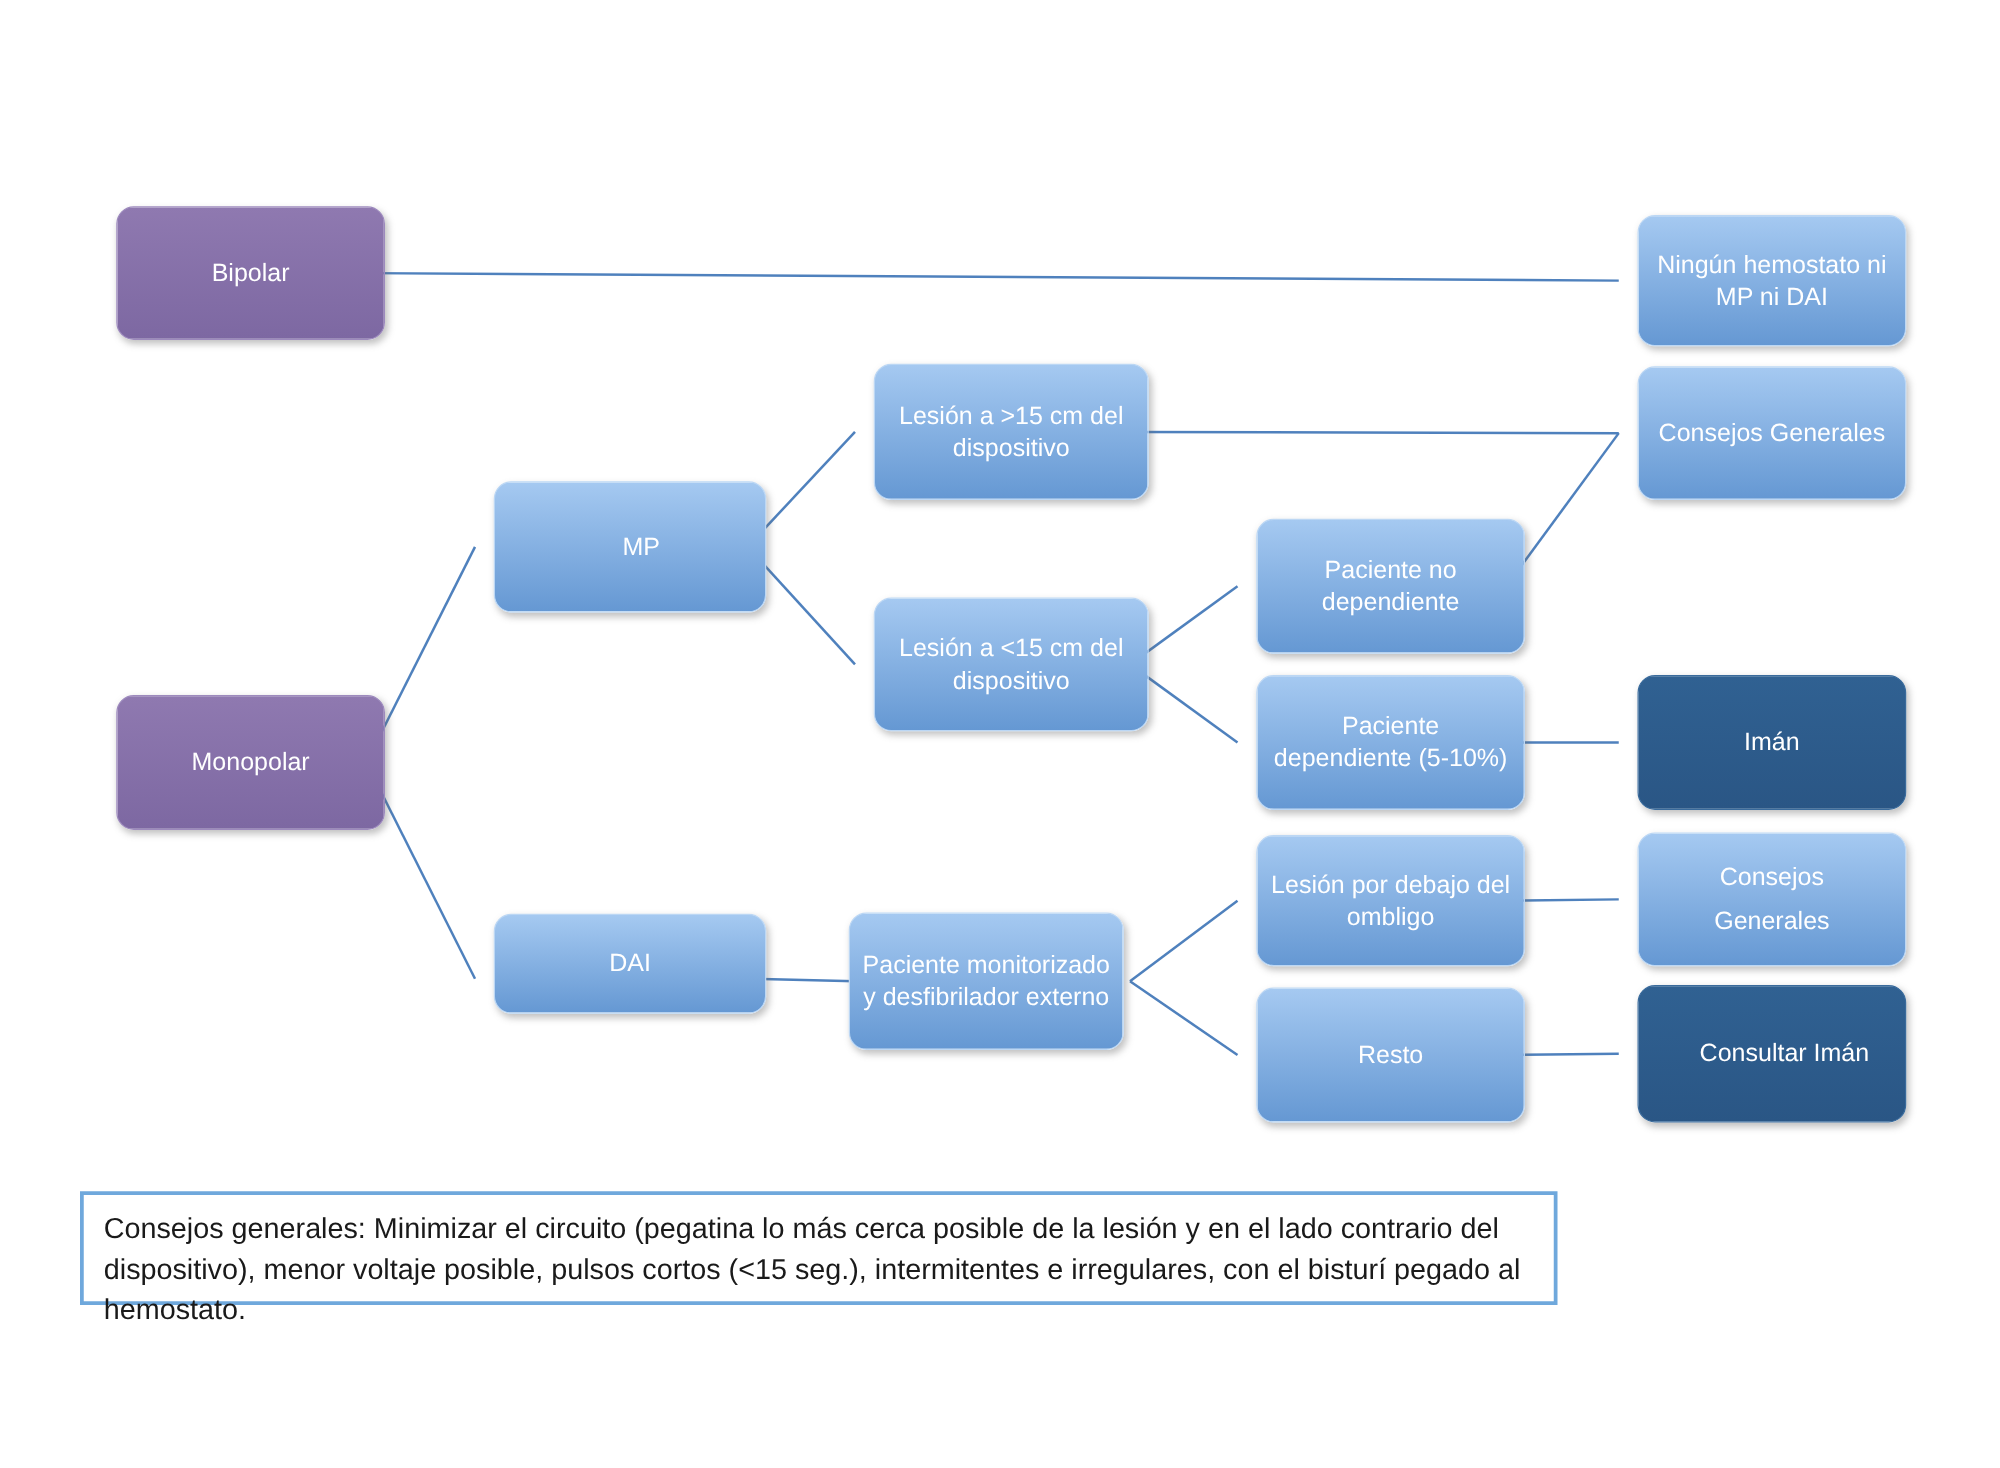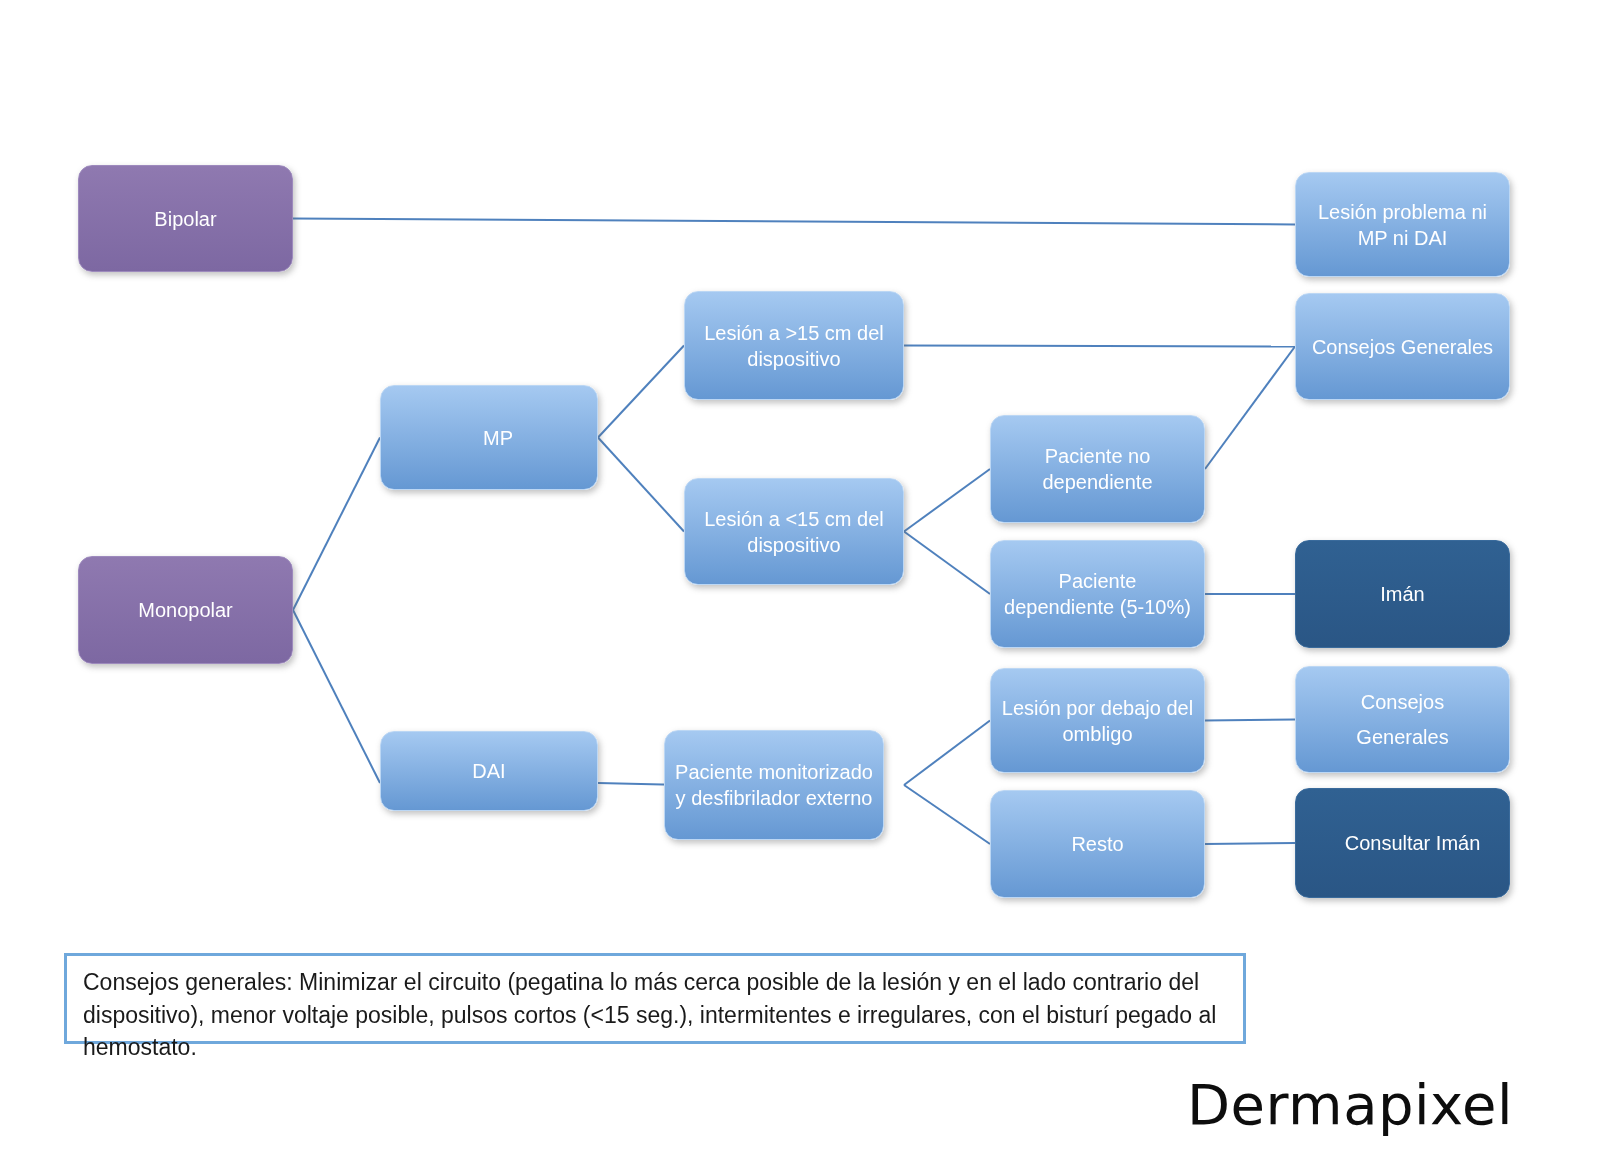--- a/index.html
+++ b/index.html
@@ -30,20 +30,21 @@
     display: flex;
     align-items: center;
     justify-content: center;
     text-align: center;
     color: #ffffff;
     font-size: 20px;
     line-height: 1.3;
     padding: 8px 10px;
     white-space: pre-line;
     box-shadow: 2px 3px 6px rgba(100,100,100,0.40);
+    margin-left: 15px;
   }
   .node.purple {
     background: linear-gradient(180deg, #8f79b0 0%, #7d68a2 100%);
     border: 1px solid #9d8abd;
   }
   .node.blue {
     background: linear-gradient(180deg, #a5c9f1 0%, #6598d3 100%);
     border: 1px solid #bcd7f4;
   }
   .node.dark {
@@ -93,34 +94,33 @@
       <line x1="1205" y1="469" x2="1295" y2="346.5" stroke="#4f81bd" stroke-width="2"></line>
       <line x1="1205" y1="594" x2="1295" y2="594" stroke="#4f81bd" stroke-width="2"></line>
       <line x1="598" y1="783" x2="684" y2="785" stroke="#4f81bd" stroke-width="2"></line>
       <line x1="904" y1="785" x2="990" y2="720.5" stroke="#4f81bd" stroke-width="2"></line>
       <line x1="904" y1="785" x2="990" y2="844" stroke="#4f81bd" stroke-width="2"></line>
       <line x1="1205" y1="720.5" x2="1295" y2="719.5" stroke="#4f81bd" stroke-width="2"></line>
       <line x1="1205" y1="844" x2="1295" y2="843" stroke="#4f81bd" stroke-width="2"></line>
     </svg>
   <div id="nodes">
       <div class="node purple" style="left: 78px; top: 165px; width: 215px; height: 107px;">Bipolar</div>
-      <div class="node blue" style="left: 1295px; top: 172px; width: 215px; height: 105px;">Lesión problema ni MP ni DAI</div>
+      <div class="node blue" style="left: 1295px; top: 172px; width: 215px; height: 105px;">Ningún hemostato ni MP ni DAI</div>
       <div class="node blue" style="left: 684px; top: 291px; width: 220px; height: 109px;">Lesión a &gt;15 cm del dispositivo</div>
       <div class="node blue" style="left: 1295px; top: 293px; width: 215px; height: 107px;">Consejos Generales</div>
       <div class="node blue" style="left: 380px; top: 385px; width: 218px; height: 105px; padding-left: 28px;">MP</div>
       <div class="node blue" style="left: 990px; top: 415px; width: 215px; height: 108px;">Paciente no dependiente</div>
       <div class="node blue" style="left: 684px; top: 478px; width: 220px; height: 107px;">Lesión a &lt;15 cm del dispositivo</div>
       <div class="node purple" style="left: 78px; top: 556px; width: 215px; height: 108px;">Monopolar</div>
       <div class="node blue" style="left: 990px; top: 540px; width: 215px; height: 108px;">Paciente dependiente (5-10%)</div>
       <div class="node dark" style="left: 1295px; top: 540px; width: 215px; height: 108px;">Imán</div>
       <div class="node blue" style="left: 990px; top: 668px; width: 215px; height: 105px;">Lesión por debajo del ombligo</div>
       <div class="node blue tall-lines" style="left: 1295px; top: 666px; width: 215px; height: 107px;">Consejos
 Generales</div>
       <div class="node blue" style="left: 380px; top: 731px; width: 218px; height: 80px;">DAI</div>
       <div class="node blue" style="left: 664px; top: 730px; width: 220px; height: 110px;">Paciente monitorizado y desfibrilador externo</div>
       <div class="node blue" style="left: 990px; top: 790px; width: 215px; height: 108px;">Resto</div>
       <div class="node dark" style="left: 1295px; top: 788px; width: 215px; height: 110px; padding-left: 30px;">Consultar Imán</div>
     </div>
   <div class="note">
     <span>Consejos generales: Minimizar el circuito (pegatina lo más cerca posible de la lesión y en el lado contrario del dispositivo), menor voltaje posible, pulsos cortos (&lt;15 seg.), intermitentes e irregulares, con el bisturí pegado al hemostato.</span>
   </div>
-  <div class="brand">Dermapixel</div>
 </div>
 
 </body></html>

